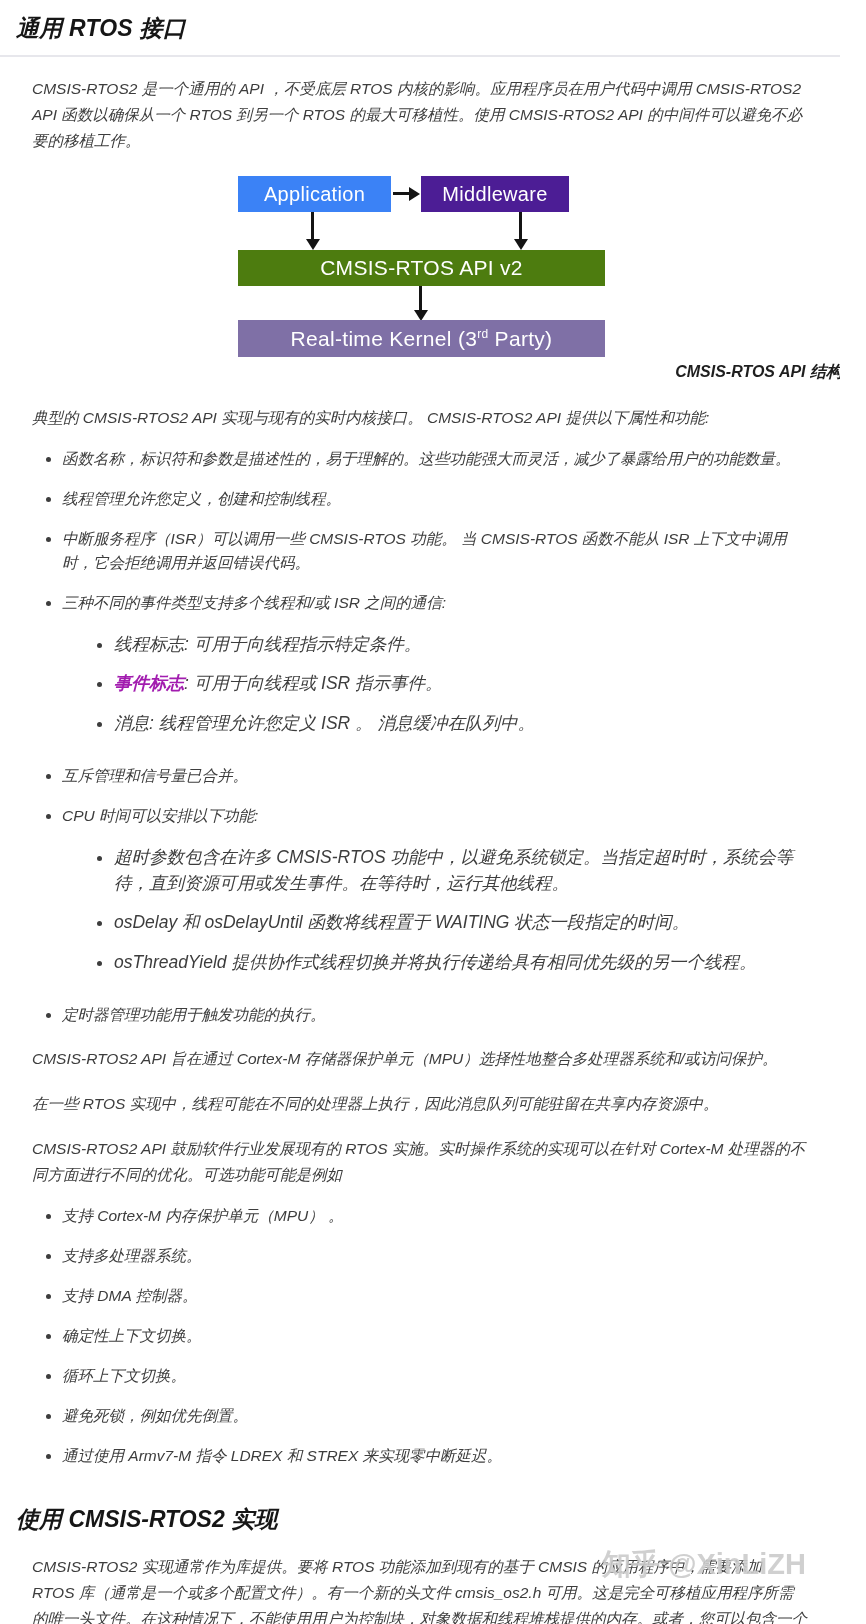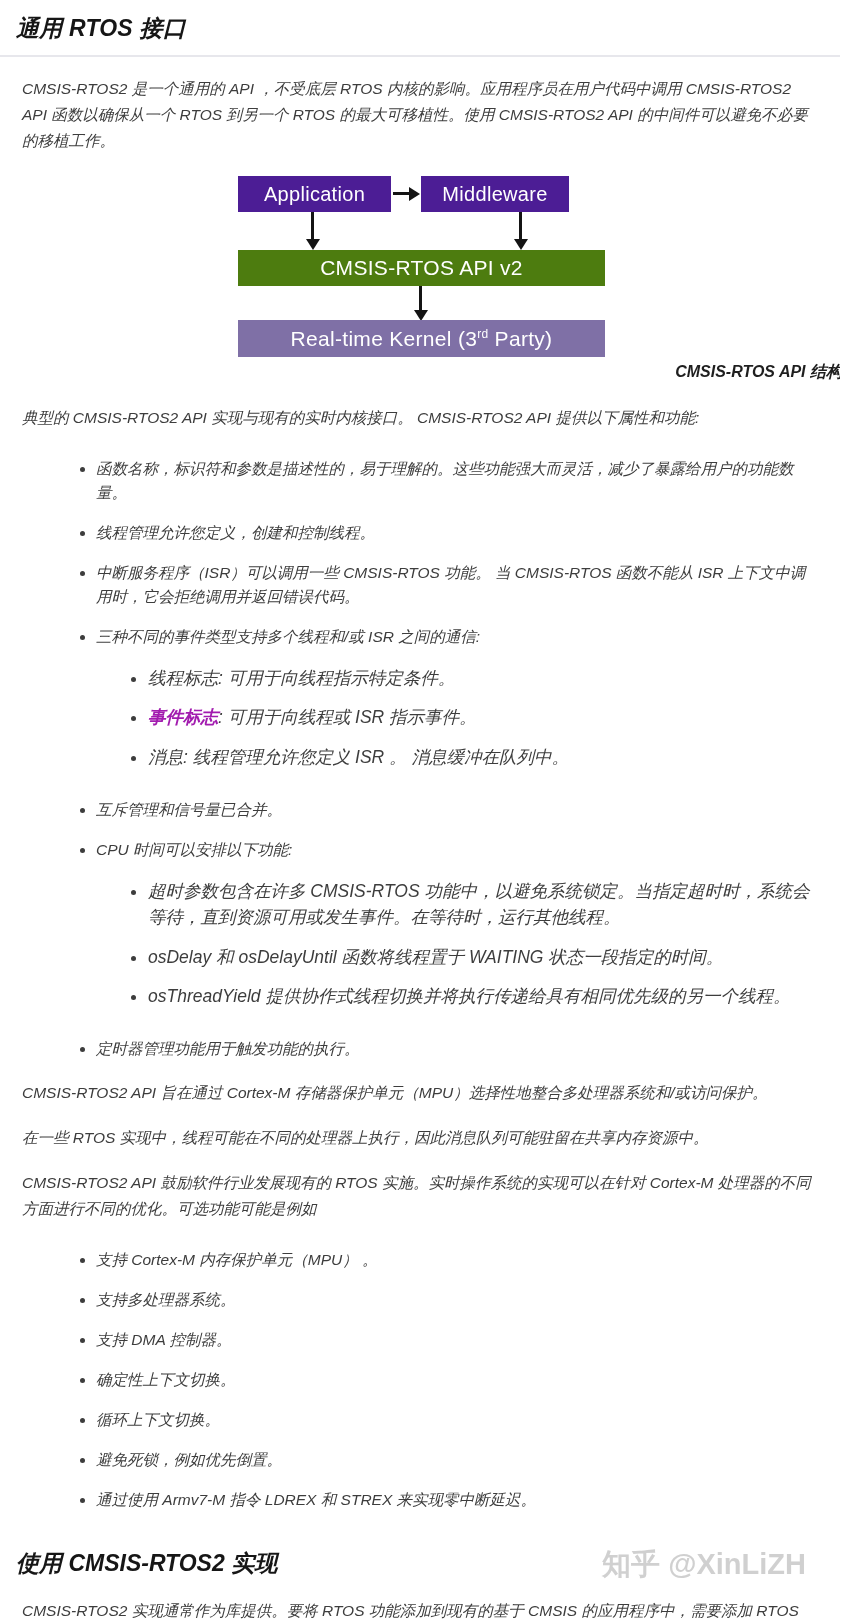--- a/index.html
+++ b/index.html
@@ -4,33 +4,33 @@
 <style>
   html,body { margin:0; padding:0; background:#fff; }
   .page {
     position:relative; width:840px; height:1624px; background:#ffffff;
     font-family:"Liberation Sans", sans-serif; color:#3d3d3d; overflow:hidden;
   }
   
   .h1 { font-style:italic; font-weight:bold; font-size:23px; color:#161616;
         margin:0; padding:13px 16px 11px; letter-spacing:0.2px; }
   .rule { border-bottom:2px solid #e7e7ec; }
-  .para { font-style:italic; font-size:15.5px; line-height:1.68; margin:19px 22px 0; color:#3d3d3d; }
+  .para { font-style:italic; font-size:15.5px; line-height:1.68; margin:19px 32px 0; color:#3d3d3d; }
   .h2 { font-style:italic; font-weight:bold; font-size:23px; color:#161616; margin:36px 16px 0; }
   ul { list-style:disc; }
-  ul.lvl1 { margin:26px 0 0; padding-left:96px; }
+  ul.lvl1 { margin:16px 0 0; padding-left:62px; }
   ul.lvl1 > li { font-style:italic; font-size:15.5px; line-height:1.55; margin-bottom:16px; padding-right:30px; }
   ul.lvl2 { margin:16px 0 28px; padding-left:52px; }
   ul.lvl2 > li { font-style:italic; font-size:17.5px; line-height:1.5; margin-bottom:13px; }
   .link { color:#a21caf; font-weight:bold; }
   
   .diagram1 { position:relative; height:218px; margin-top:14px; }
   .d1box { position:absolute; display:flex; align-items:center; justify-content:center;
            color:#fff; font-size:20px; letter-spacing:0.3px; }
-  .d1-app     { left:238px; top:8px;  width:153px; height:36px; background:#4c1d95; }
+  .d1-app     { left:238px; top:8px;  width:153px; height:36px; background:#3b82f6; }
   .d1-mid     { left:421px; top:8px;  width:148px; height:36px; background:#4c1d95; }
   .d1-api     { left:238px; top:82px; width:367px; height:36px; background:#4d7c0f; font-size:21px; }
   .d1-kernel  { left:238px; top:152px; width:367px; height:37px; background:#7f70a6; font-size:21px; }
   .d1-kernel sup { font-size:12px; }
   .caption { position:absolute; font-style:italic; font-weight:bold; font-size:16px;
              color:#1f1f1f; text-align:right; }
   .d1-caption { left:0; top:194px; width:842px; }
   
   .hline { position:absolute; height:3px; background:#141414; }
   .vline { position:absolute; width:3px; background:#141414; }

